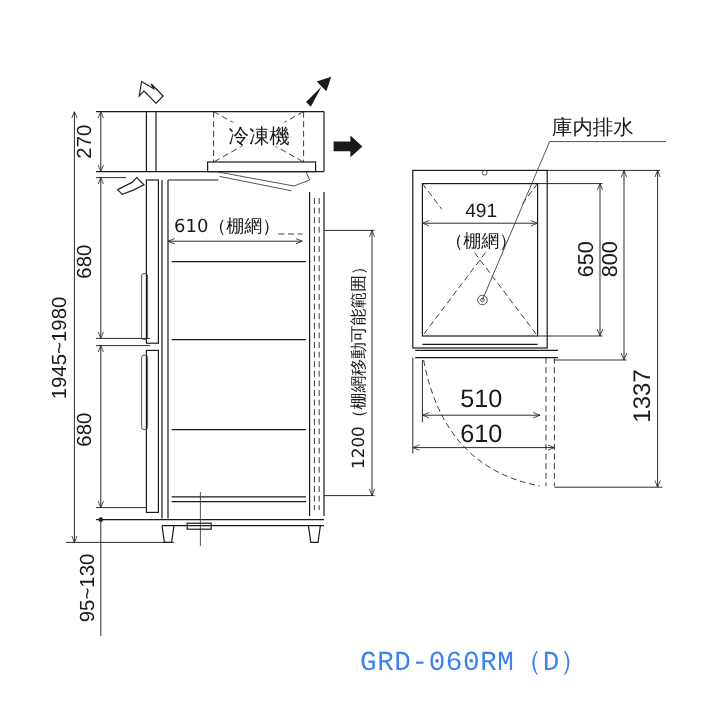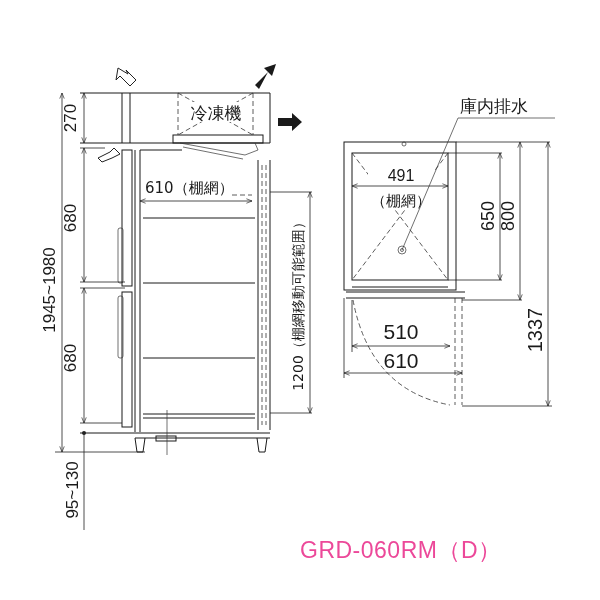--- a/index.html
+++ b/index.html
@@ -4,21 +4,21 @@
 <style>
   html, body { margin:0; padding:0; background:#ffffff; }
   body { width:600px; height:600px; position:relative; overflow:hidden; font-family:"DejaVu Sans", sans-serif; }
   svg { position:absolute; left:0; top:0; }
   .ln { stroke:#1a1a1a; stroke-width:1; fill:none; }
   .thin { stroke:#333; stroke-width:0.7; fill:none; }
   .dash { stroke:#333; stroke-width:0.8; fill:none; stroke-dasharray:5 3; }
   .dim { stroke:#222; stroke-width:0.8; fill:none; }
   .txt { font-family:"Liberation Sans", sans-serif; fill:#1a1a1a; }
   .jp { font-family:"DejaVu Sans", sans-serif; fill:#1a1a1a; }
-  .model { position:absolute; left:300px; top:535px; font-family:Liberation Sans, sans-serif; font-size:23px; color:#ec4899; letter-spacing:0.5px; }
+  .model { position:absolute; left:300px; top:535px; font-family:Liberation Mono, monospace; font-size:23px; color:#3b82f6; letter-spacing:0.5px; }
 </style>
 </head>
 <body>
 
 <svg width="600" height="600" viewBox="0 0 600 600">
   <defs>
     <marker id="arr" viewBox="0 0 10 10" refX="10" refY="5" markerWidth="7" markerHeight="7" orient="auto-start-reverse">
       <path d="M0,1 L10,5 L0,9" fill="none" stroke="#222" stroke-width="1.2"></path>
     </marker>
   </defs>

